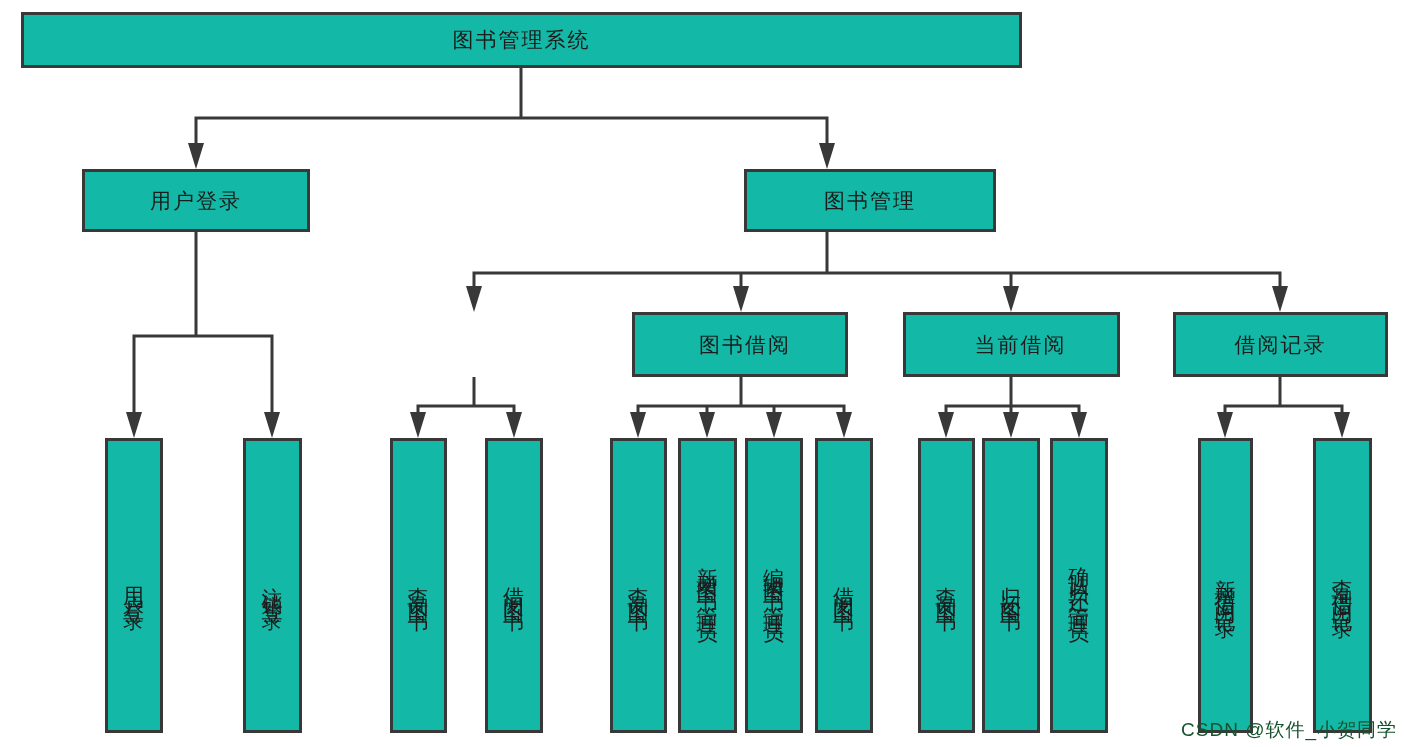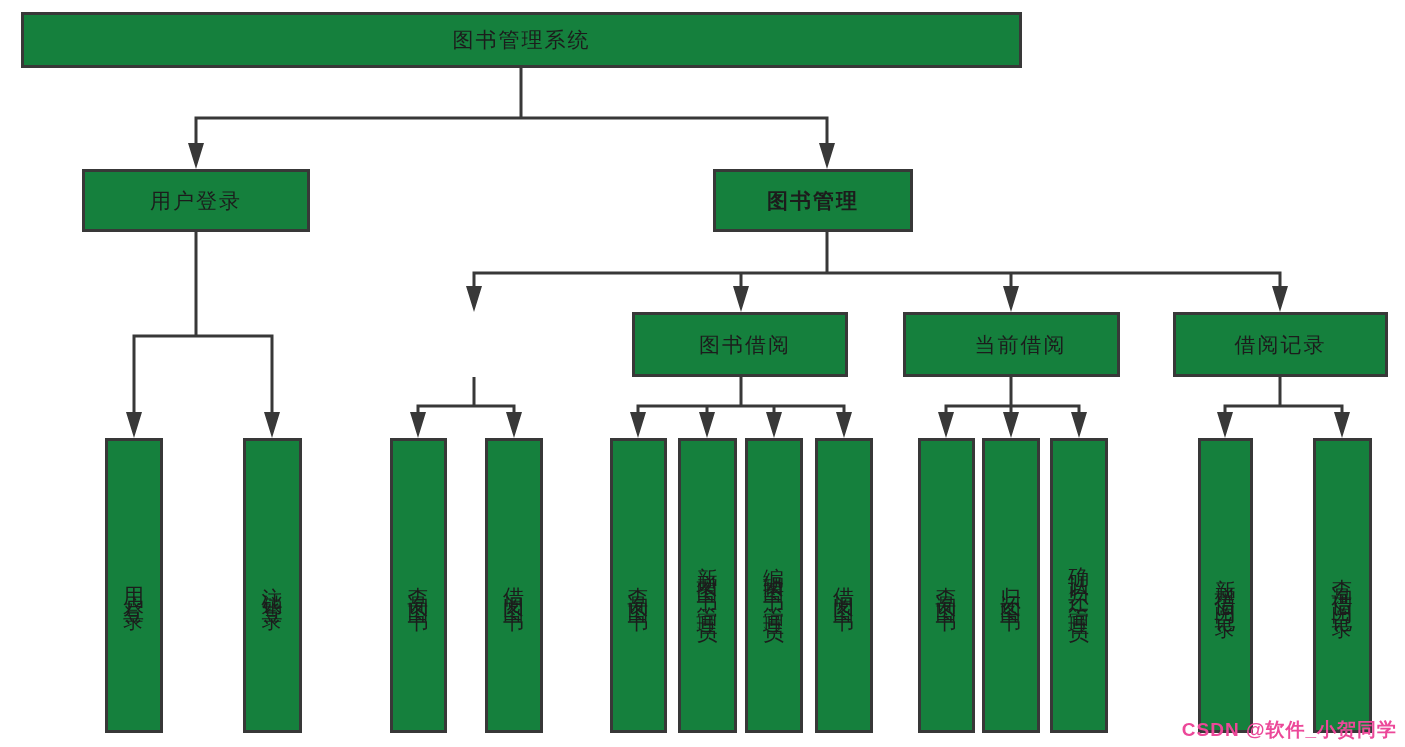--- a/index.html
+++ b/index.html
@@ -17,21 +17,21 @@
   }
   .connectors {
     position: absolute;
     left: 0;
     top: 0;
     pointer-events: none;
   }
   .node {
     position: absolute;
     box-sizing: border-box;
-    background: #15803d;
+    background: #14b8a6;
     border: 3px solid #383838;
     display: flex;
     align-items: center;
     justify-content: center;
     color: #1c1c1c;
   }
   .node.hbox {
     font-size: 21px;
     letter-spacing: 2px;
     white-space: nowrap;
@@ -42,24 +42,23 @@
     font-size: 21px;
     letter-spacing: 8px;
     line-height: 1;
     color: #1c1c1c;
   }
   .watermark {
     position: absolute;
     right: 8px;
     bottom: 4px;
     font-size: 19px;
-    color: #ec4899;
+    color: #14532d;
     letter-spacing: 1px;
     white-space: nowrap;
-    font-weight: bold;
   }
 </style>
 </head>
 <body>
 
 <div class="canvas">
 
   <svg class="connectors" width="1405" height="747" viewBox="0 0 1405 747">
     <path d="M521 68 V118 M196 143 V118 H827 V143
          M196 232 V336 M134 412 V336 H272 V412
@@ -89,21 +88,21 @@
          M1334 412 L1350 412 L1342 438 Z" fill="#383838" stroke="none"></path>
   </svg>
 
   <div class="node hbox" style="left:21px; top:12px; width:1001px; height:56px;">
     <span>图书管理系统</span>
   </div>
 
   <div class="node hbox" style="left:82px; top:169px; width:228px; height:63px;">
     <span>用户登录</span>
   </div>
-  <div class="node hbox" style="left:713px; top:169px; width:200px; height:63px;font-weight:bold;">
+  <div class="node hbox" style="left:744px; top:169px; width:252px; height:63px;">
     <span>图书管理</span>
   </div>
 
   <div class="node hbox" style="left:632px; top:312px; width:216px; height:65px;padding-left:10px;">
     <span>图书借阅</span>
   </div>
   <div class="node hbox" style="left:903px; top:312px; width:217px; height:65px;padding-left:18px;">
     <span>当前借阅</span>
   </div>
   <div class="node hbox" style="left:1173px; top:312px; width:215px; height:65px;">

